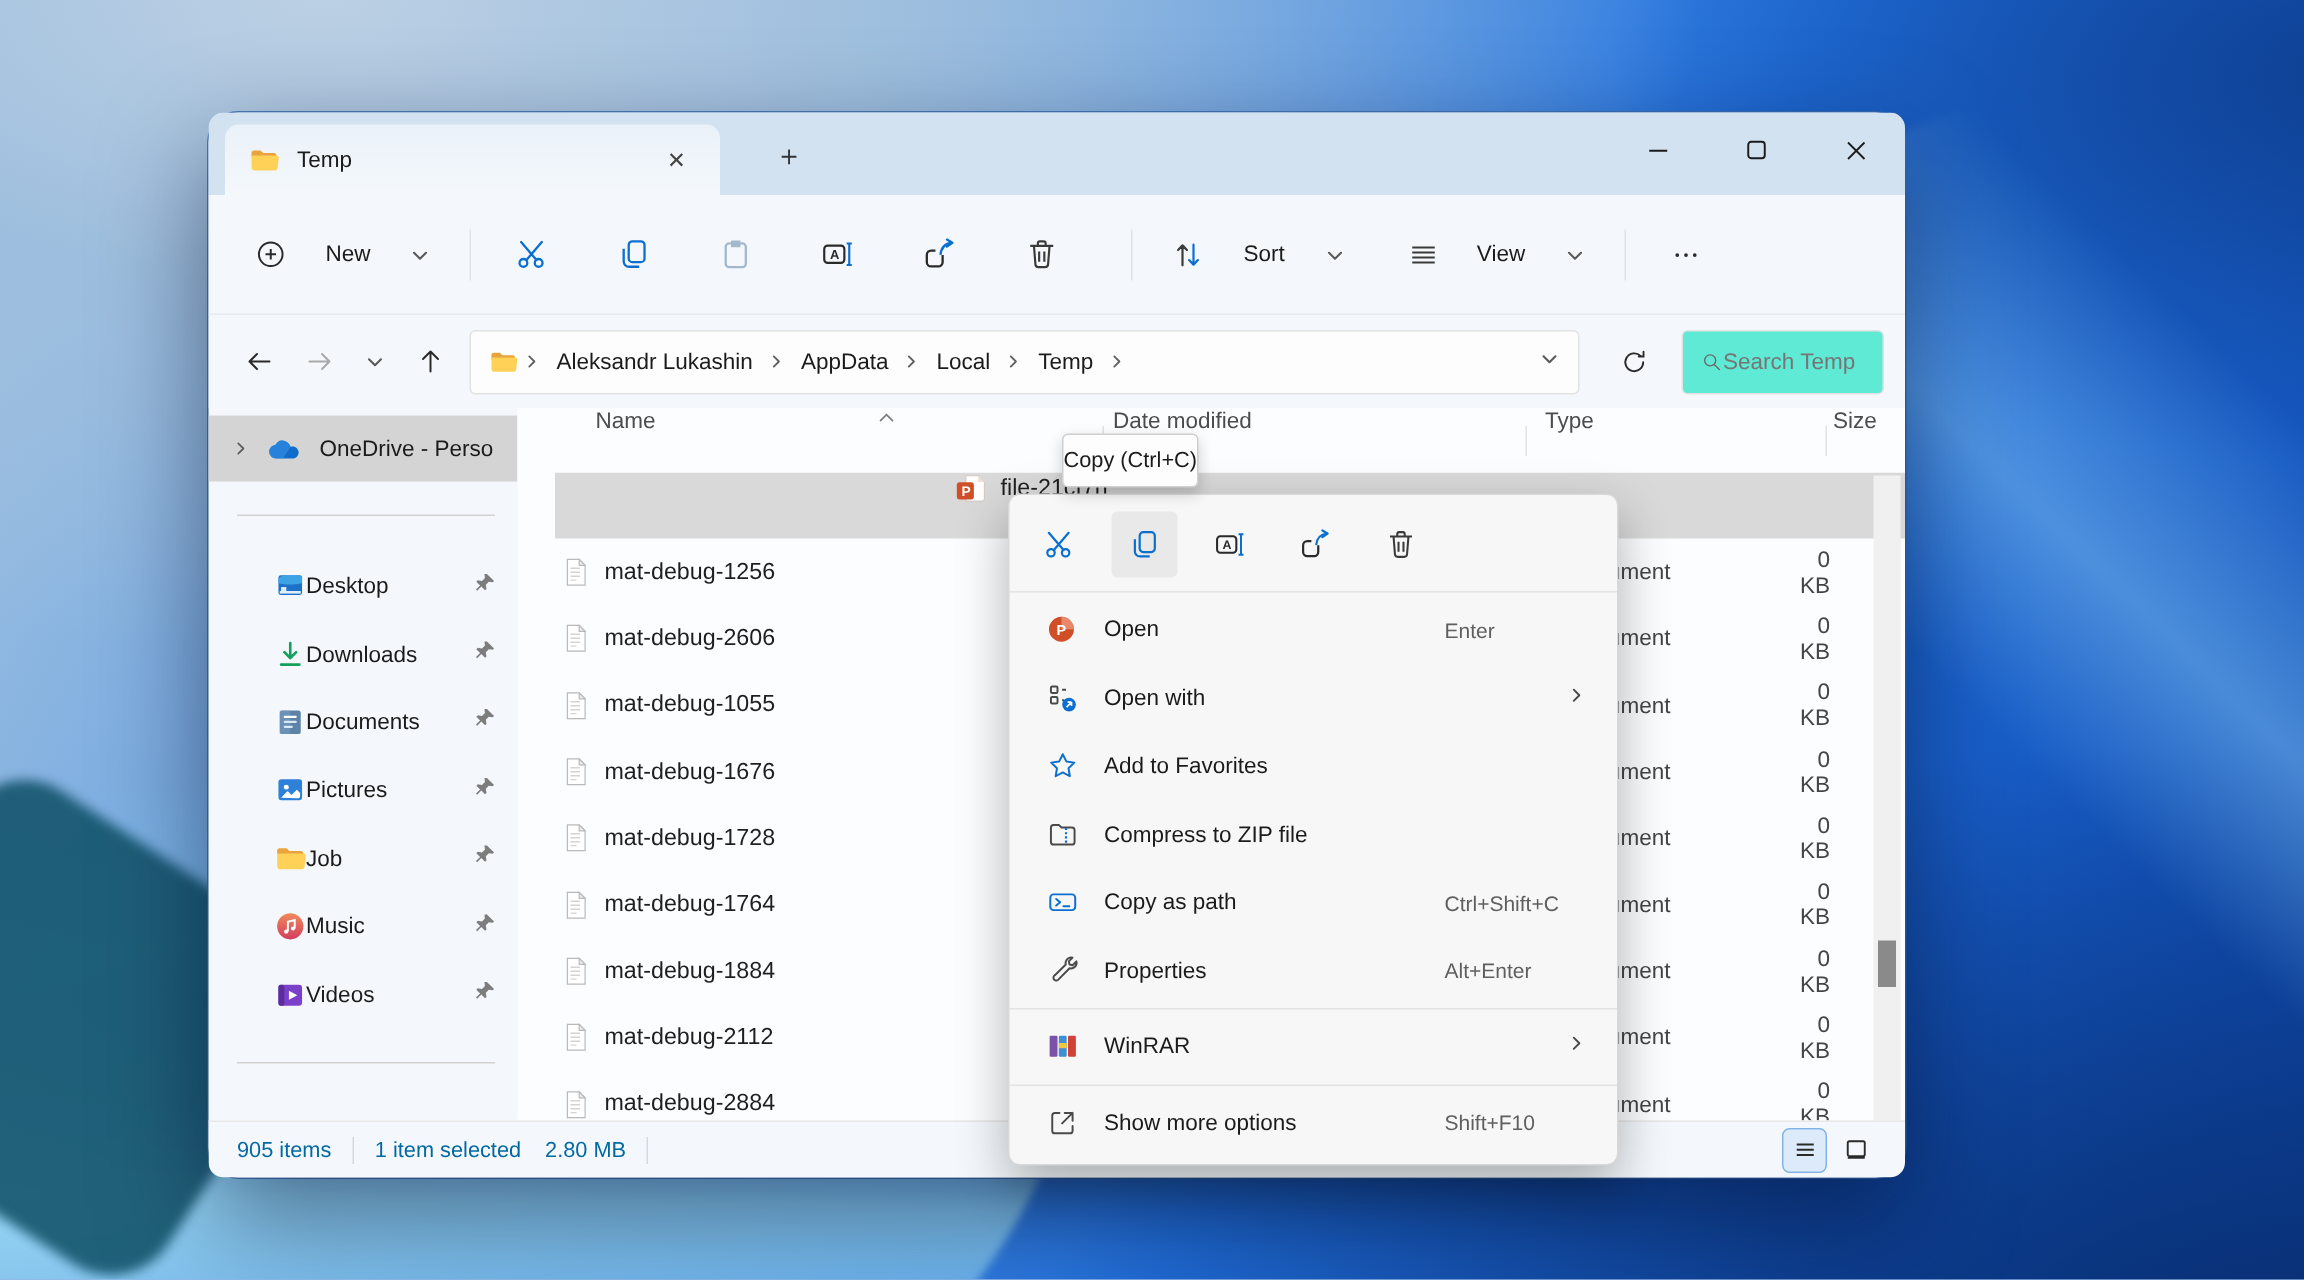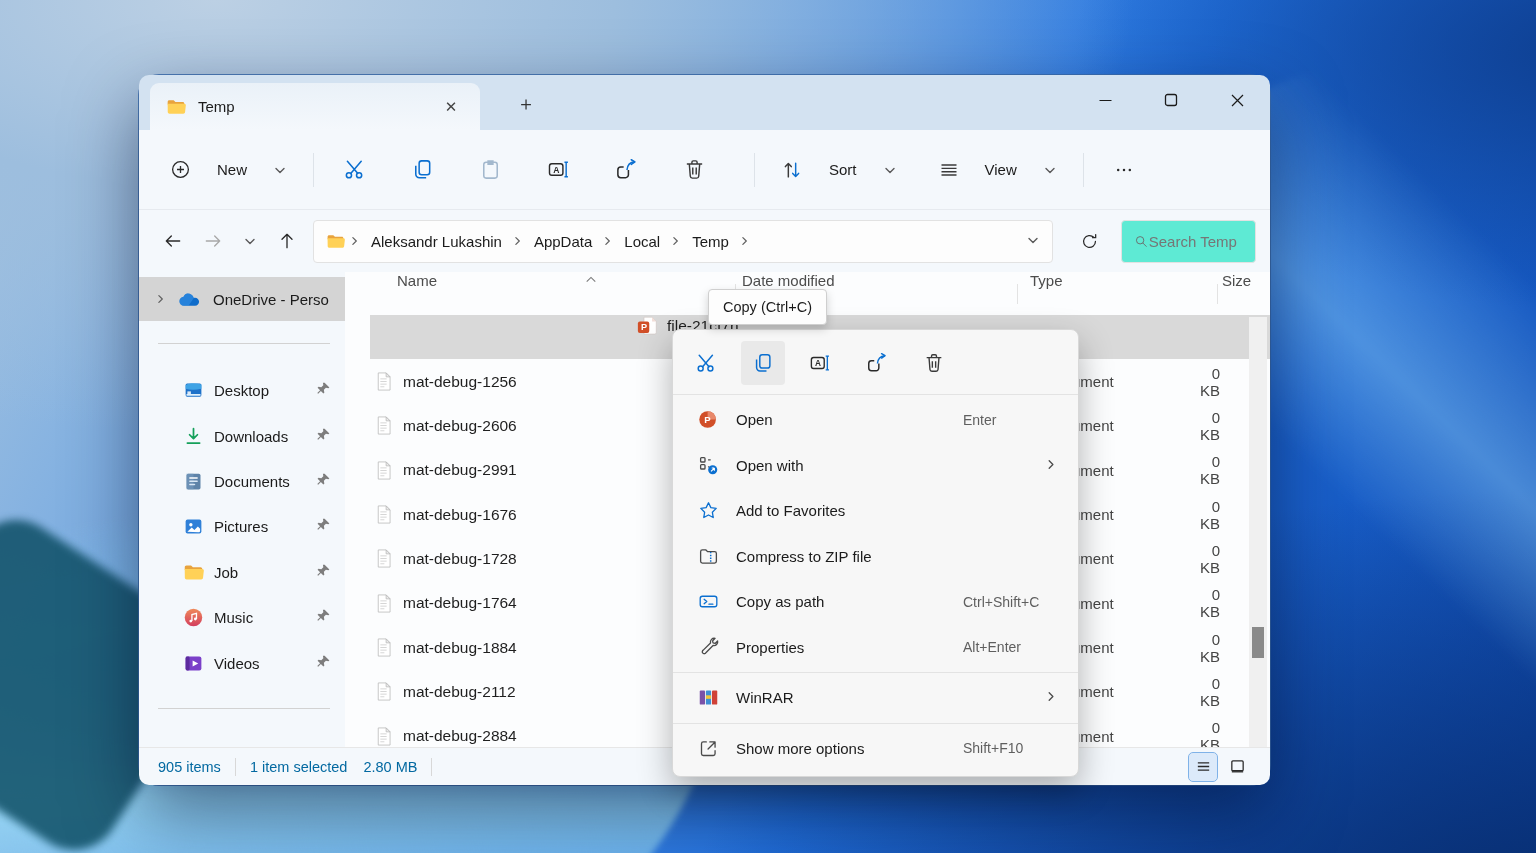--- a/index.html
+++ b/index.html
@@ -59,21 +59,21 @@
   .searchbox input { border:0; outline:0; background:transparent; font-size:15px; color:#1b1b1b; width:100%; }
   .searchbox input::placeholder { color:#767676; }
 
   
   .winbody { position:absolute; top:197px; bottom:38px; left:0; right:0; display:flex; }
   .sidebar { width:206px; position:relative; }
   .sb-one { position:absolute; top:5px; left:0; width:206px; height:44px; background:#d4d4d4; display:flex; align-items:center; gap:10px; padding-left:16px; overflow:hidden; }
   .sb-one .lbl { font-size:15px; color:#1b1b1b; white-space:nowrap; }
   .sb-div { position:absolute; left:19px; width:172px; height:1px; background:#d2d2d2; }
   .sb-items { position:absolute; top:96px; left:0; right:0; }
-  .sb-item { height:45.4px; display:flex; align-items:center; padding-left:44px; gap:10px; position:relative; }
+  .sb-item { height:45.4px; display:flex; align-items:center; padding-left:44px; position:relative; }
   .sb-item .lbl { font-size:15px; color:#1b1b1b; }
   .sb-item .pin { position:absolute; right:14px; }
   .sb-scroll { position:absolute; left:206px; top:5px; width:12px; bottom:2px; background:#efefef; }
   .sb-thumb { position:absolute; left:2px; top:41px; width:8px; height:177px; background:#999; border-radius:4px; }
 
   .main { flex:1; position:relative; background:#fcfdfe; }
   .list-header { position:absolute; top:0; left:0; right:0; height:43px; display:flex; align-items:flex-start; font-size:15px; color:#4c4c4c; }
   .hc-name { width:397px; padding-left:52px; position:relative; }
   .hc-date { width:288px; }
   .hc-type { width:192px; }
@@ -108,21 +108,21 @@
   .mi-slot { width:44px; height:44px; display:flex; align-items:center; justify-content:center; border-radius:4px; margin-right:13px; }
   .mi-slot.hl { background:#e9e9e9; }
   .mdiv { height:1px; background:#e3e3e3; margin:2px 0; }
   .mi { height:45.5px; display:flex; align-items:center; padding-left:18px; position:relative; font-size:15px; color:#1b1b1b; margin:0 5px; border-radius:4px; }
   .mi .micon { width:24px; display:flex; justify-content:center; margin-right:16px; }
   .mi .sc { position:absolute; left:285px; font-size:14px; color:#5f5f5f; }
   .mi .sub { position:absolute; right:15px; }
 
   
   .tooltip { position:absolute; left:708px; top:289px; background:#fdfdfd; border:1px solid #cfcfcf; border-radius:4px;
-             padding:9px 14px; font-size:14.5px; color:#1b1b1b; box-shadow:0 4px 10px rgba(0,0,0,.18); z-index:60; }
+             padding:9px 0; font-size:14.5px; color:#1b1b1b; box-shadow:0 4px 10px rgba(0,0,0,.18); z-index:60; }
 </style>
 </head>
 <body>
 
 <svg width="0" height="0" style="position:absolute">
   <defs>
     <g id="folder">
         <path fill="#e8a33d" d="M2 6c0-1.2.8-2 2-2h5.2l2.1 2H20c1.2 0 2 .8 2 2v1H2z"></path>
         <path fill="#ffd157" d="M2 8h20c1.1 0 2 .9 1.8 2l-.9 8c-.1 1.1-1 2-2.1 2H4.2c-1.1 0-2-.9-2.1-2L2 10z"></path>
       </g>
@@ -536,21 +536,21 @@
               </div>
           <div class="cell-date"></div>
           <div class="cell-type indent">Document</div>
           <div class="cell-size">0 KB</div>
         </div>
         <div class="row">
           <div class="cell-name">
                 <svg width="21" height="21" viewBox="0 0 24 24">
                   <use href="#docfile"></use>
                 </svg>
-                <span>mat-debug-2991</span>
+                <span>mat-debug-1055</span>
               </div>
           <div class="cell-date"></div>
           <div class="cell-type indent">Document</div>
           <div class="cell-size">0 KB</div>
         </div>
         <div class="row">
           <div class="cell-name">
                 <svg width="21" height="21" viewBox="0 0 24 24">
                   <use href="#docfile"></use>
                 </svg>

